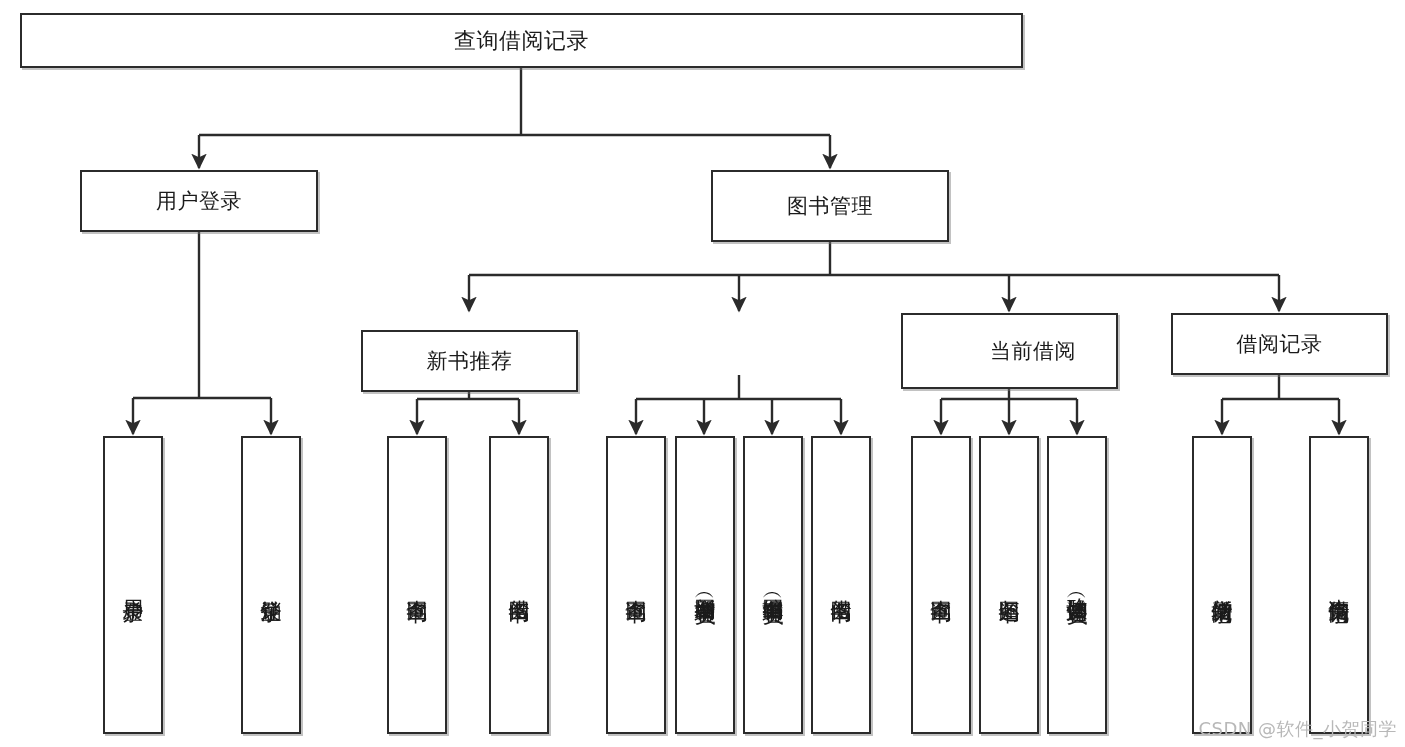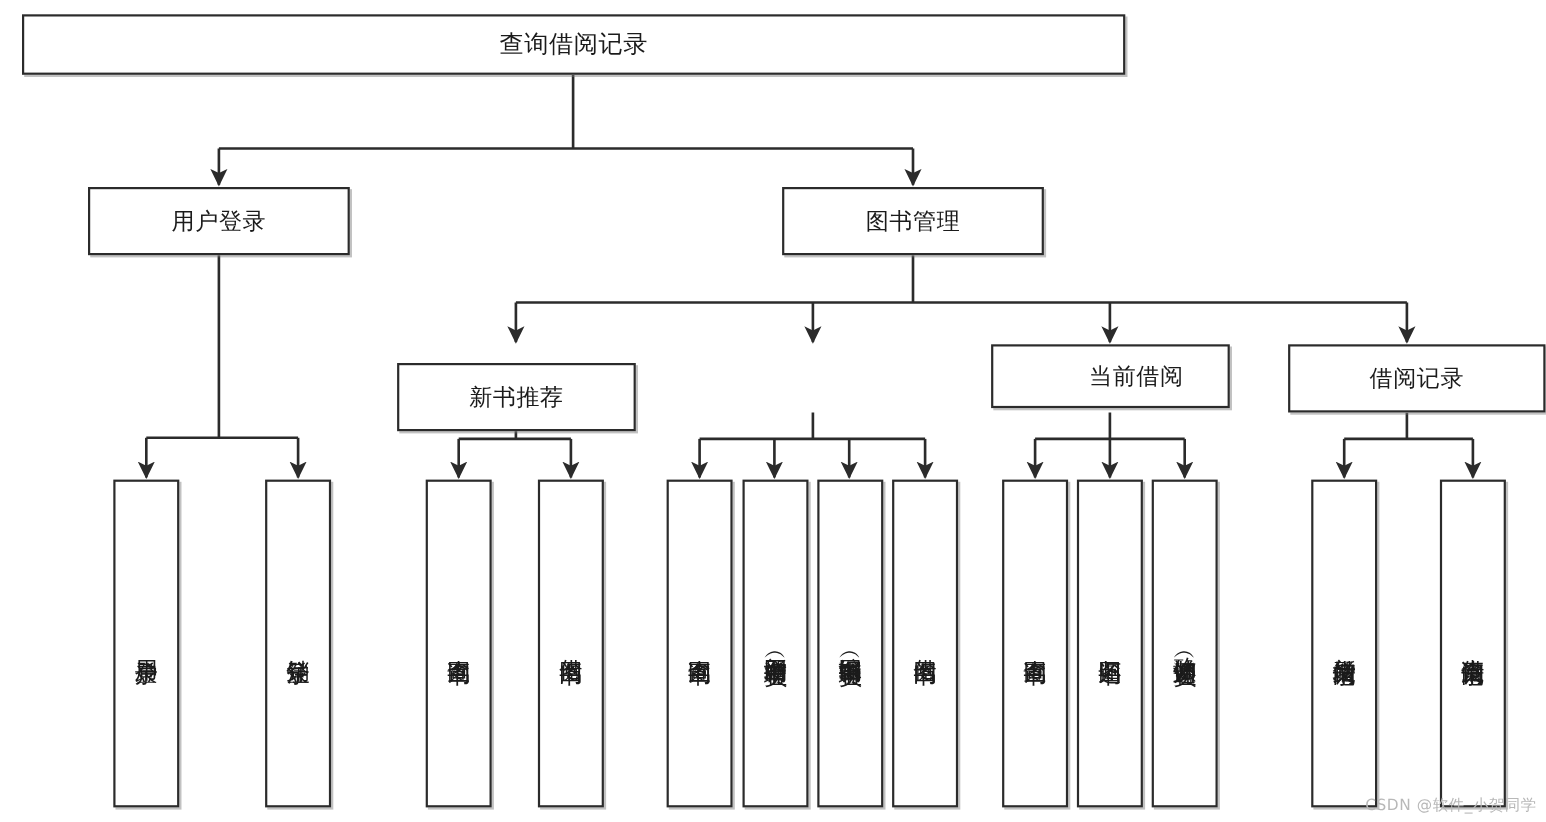--- a/index.html
+++ b/index.html
@@ -56,21 +56,21 @@
     line-height: 1.24;
     letter-spacing: 1px;
     color: #1b1b1b;
     white-space: nowrap;
     -webkit-text-orientation: upright;
   }
   #watermark {
     position: absolute;
     right: 8px;
     bottom: 6px;
-    font-size: 14px;
+    font-size: 18px;
     color: #b8b8b8;
     letter-spacing: 0.5px;
     white-space: nowrap;
     pointer-events: none;
   }
 </style>
 </head>
 <body>
 
 <div id="diagram-root">
@@ -125,31 +125,31 @@
     </g>
   </svg>
 
   <div class="node-box node-root" style="left:20px; top:13px; width:1003px; height:55px;">
     <span class="node-label-h">查询借阅记录</span>
   </div>
 
   <div class="node-box" style="left:80px; top:170px; width:238px; height:62px;">
     <span class="node-label-h">用户登录</span>
   </div>
-  <div class="node-box" style="left:711px; top:170px; width:238px; height:62px;">
+  <div class="node-box" style="left:711px; top:170px; width:238px; height:72px;">
     <span class="node-label-h">图书管理</span>
   </div>
 
   <div class="node-box" style="left:361px; top:313px; width:217px; height:62px;margin-top:17px;">
     <span class="node-label-h">新书推荐</span>
   </div>
-  <div class="node-box" style="left:901px; top:313px; width:217px; height:58px;padding-left:47px;">
+  <div class="node-box" style="left:901px; top:313px; width:217px; height:76px;padding-left:47px;">
     <span class="node-label-h">当前借阅</span>
   </div>
-  <div class="node-box" style="left:1171px; top:313px; width:234px; height:62px;">
+  <div class="node-box" style="left:1171px; top:313px; width:217px; height:62px;">
     <span class="node-label-h">借阅记录</span>
   </div>
 
   <div class="node-box node-leaf" style="left:103px; top:436px; width:60px; height:298px;">
     <span class="node-label-v">用户登录</span>
   </div>
   <div class="node-box node-leaf" style="left:241px; top:436px; width:60px; height:298px;">
     <span class="node-label-v">注销登录</span>
   </div>
 

